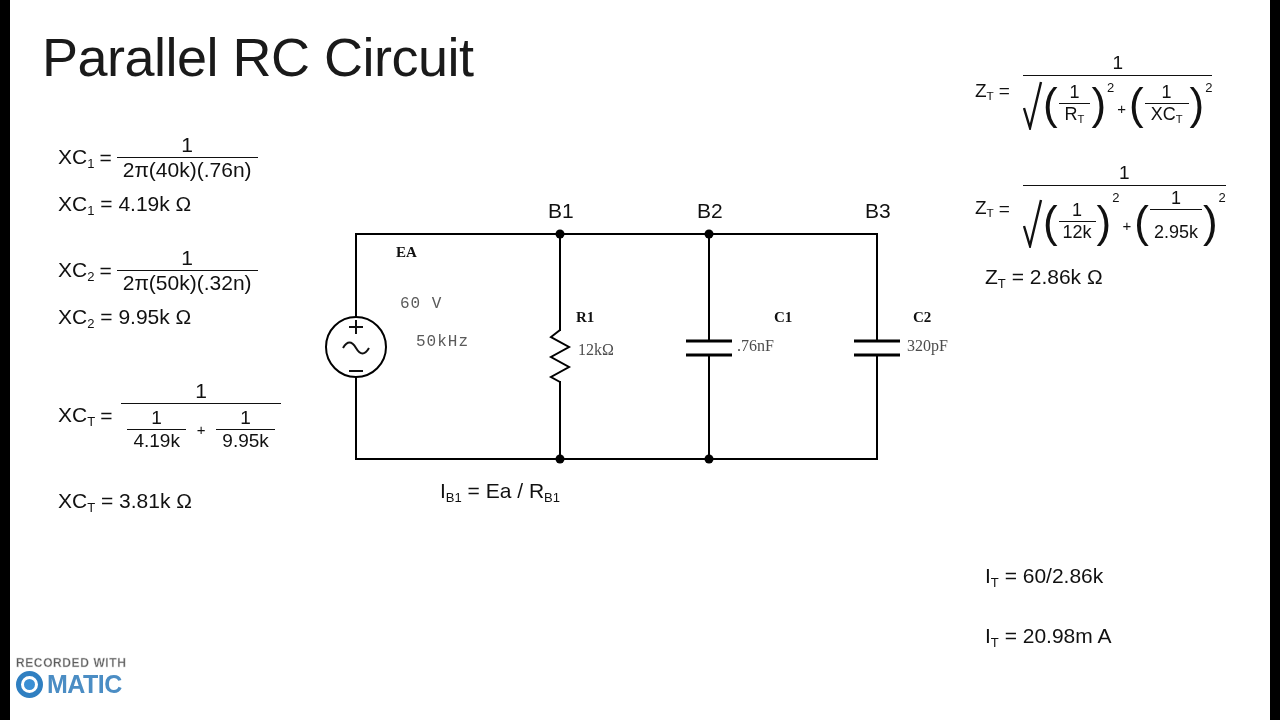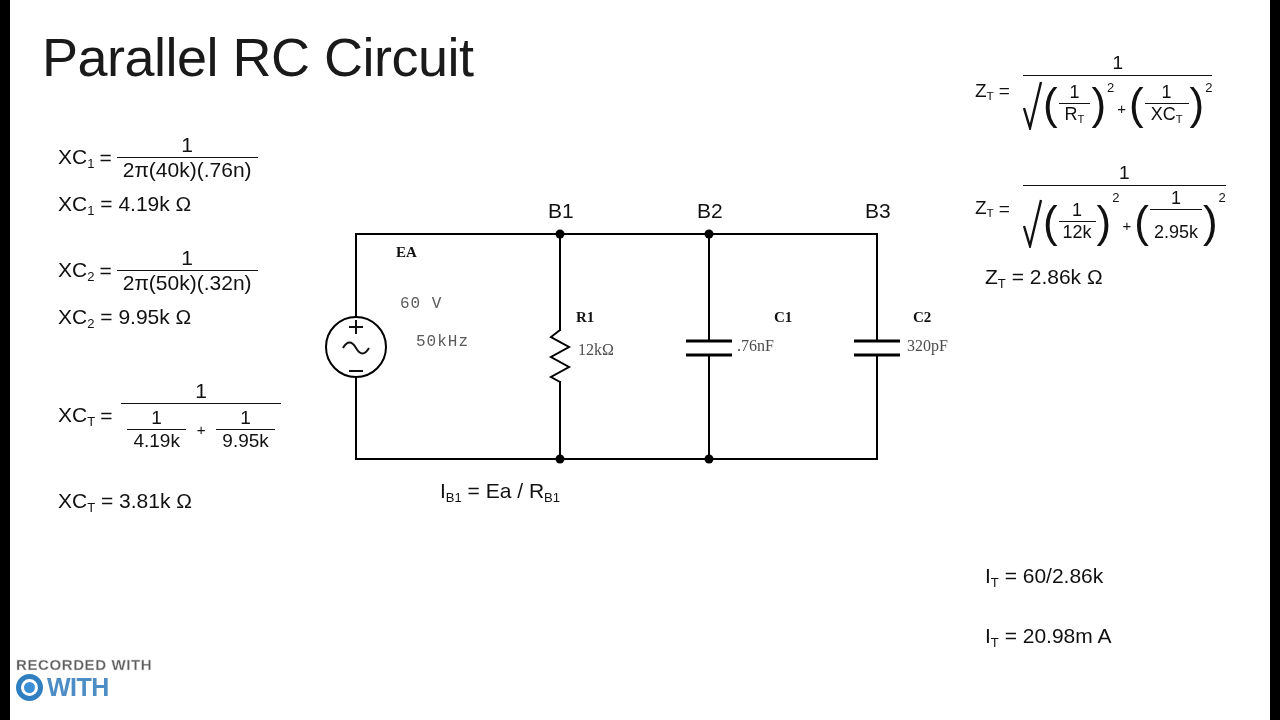--- a/index.html
+++ b/index.html
@@ -61,21 +61,21 @@
     font-family:"Liberation Serif", serif;
   }
   .srclabel {
     position:absolute; font-size:16px; color:#5a5a5a;
     font-family:"Liberation Mono", monospace; letter-spacing:1px;
   }
   
   #wm { position:absolute; left:6px; top:656px; width:250px; height:56px; }
   #wm .rec {
     font-family:"Liberation Sans", sans-serif;
-    font-size:15px; font-weight:bold; letter-spacing:.6px;
+    font-size:12px; font-weight:bold; letter-spacing:.6px;
     color:#5c5c5c; -webkit-text-stroke:0.4px #d8d8d8;
   }
   #wm .brand {
     display:flex; align-items:center; gap:4px;
     font-family:"Liberation Sans", sans-serif;
     font-size:25px; font-weight:bold; letter-spacing:-0.5px;
     color:#4b8dc4;
   }
   #wm .brand span { text-shadow:0 1px 0 #fff; }
   .oring {
@@ -297,17 +297,17 @@
     <span>I</span><sub>B1</sub>
     <span>= Ea / R</span><sub>B1</sub>
   </div>
 
   <div id="wm">
     <div class="rec">RECORDED WITH</div>
     <div class="brand">
       <span class="oring">
           <i></i>
         </span>
-      <span>WITH</span>
+      <span>MATIC</span>
     </div>
   </div>
 
 </div>
 
 </body></html>

